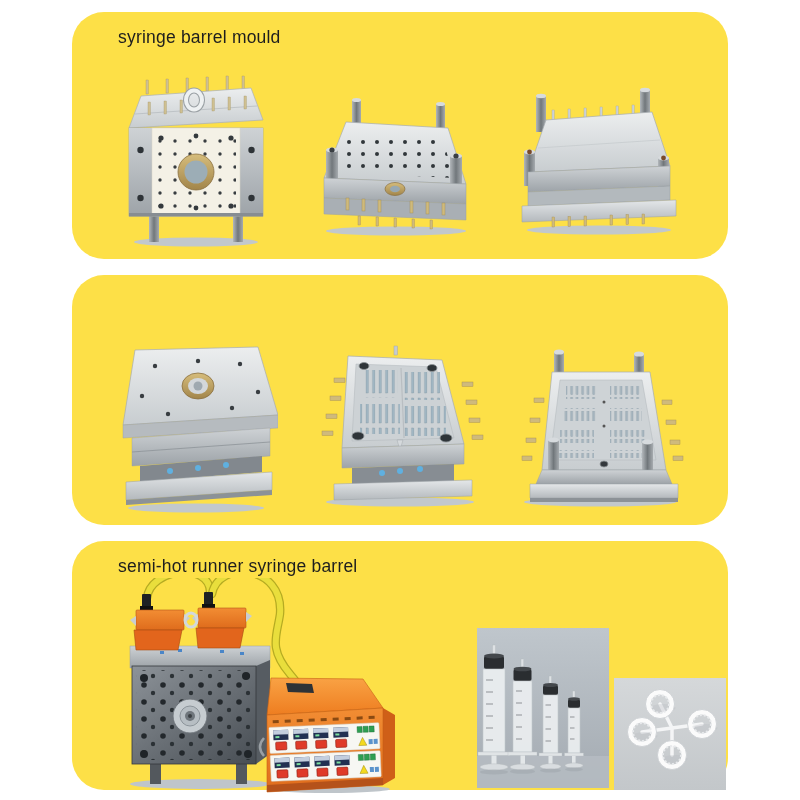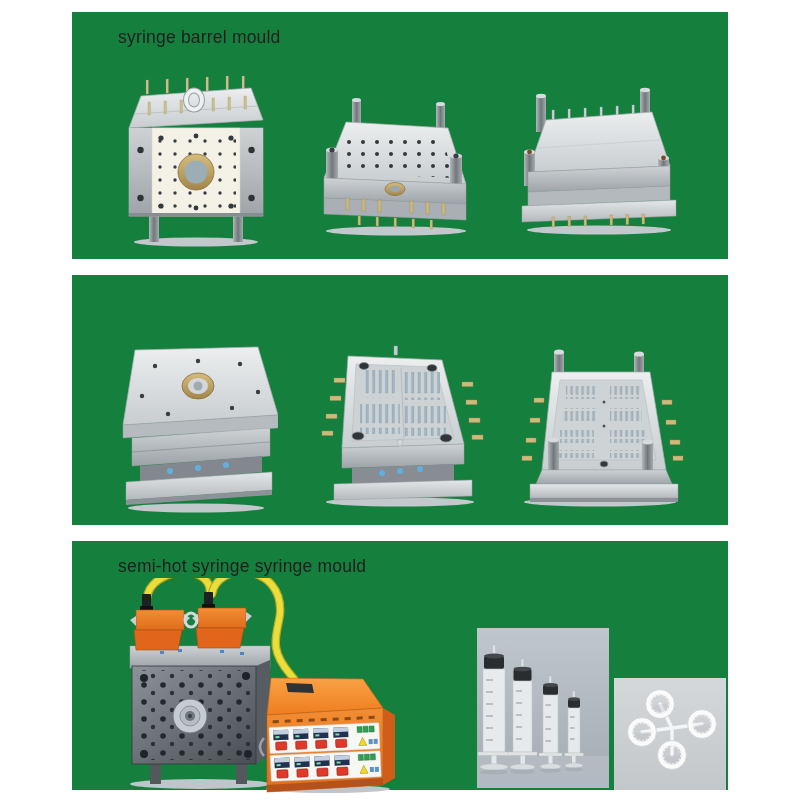--- a/index.html
+++ b/index.html
@@ -1,18 +1,18 @@
 <!DOCTYPE html>
 <html><head>
 <meta charset="utf-8">
 <style>
   html,body{margin:0;padding:0;}
   body{width:800px;height:800px;background:#ffffff;position:relative;
        font-family:"Liberation Sans", sans-serif;overflow:hidden;}
-  .panel{position:absolute;left:72px;width:656px;background:#15803d;}
+  .panel{position:absolute;left:72px;width:656px;background:#fde047;border-radius:32px;}
   #panel-1{top:12px;height:247px;}
   #panel-2{top:275px;height:250px;}
   #panel-3{top:541px;height:249px;}
   .panel-title{position:absolute;left:46px;top:15px;font-size:17.5px;color:#1e1e1e;
                letter-spacing:.2px;margin:0;font-weight:400;}
   .ph{position:absolute;}
   svg{display:block;}
 </style>
 </head>
 <body>
@@ -322,21 +322,21 @@
         <rect x="159" y="116" width="10" height="4.5"></rect>
     </g>
     <ellipse cx="90" cy="124" rx="4" ry="3" fill="#33383c" stroke="#8d9397" stroke-width="0.8"></ellipse>
     <polygon points="28,130 152,130 158,144 22,144" fill="url(#gMetalV2)" stroke="#9aa0a4" stroke-width="0.5"></polygon>
     <polygon points="16,144 164,144 164,158 16,158" fill="url(#gMetalV)" stroke="#9aa0a4" stroke-width="0.5"></polygon>
     <rect x="16" y="158" width="148" height="4" fill="#8c9297"></rect>
   </svg>
 </div>
 
 <div class="panel" id="panel-3">
-  <h2 class="panel-title">semi-hot syringe syringe mould</h2>
+  <h2 class="panel-title">semi-hot runner syringe barrel</h2>
 
   <svg class="ph" style="left:48px;top:37px" width="190" height="212" viewBox="0 0 190 212">
     <ellipse cx="80" cy="206" rx="70" ry="5" fill="#bfc5ca"></ellipse>
     <rect x="30" y="184" width="11" height="22" fill="#53585d"></rect>
     <rect x="116" y="184" width="11" height="22" fill="#53585d"></rect>
     <rect x="10" y="68" width="140" height="22" fill="url(#gMetalV2)" stroke="#9aa0a4" stroke-width="0.5"></rect>
     <g fill="#4a86c8">
         <rect x="40" y="73" width="4" height="3"></rect>
         <rect x="58" y="71" width="4" height="3"></rect>
         <rect x="100" y="72" width="4" height="3"></rect>

